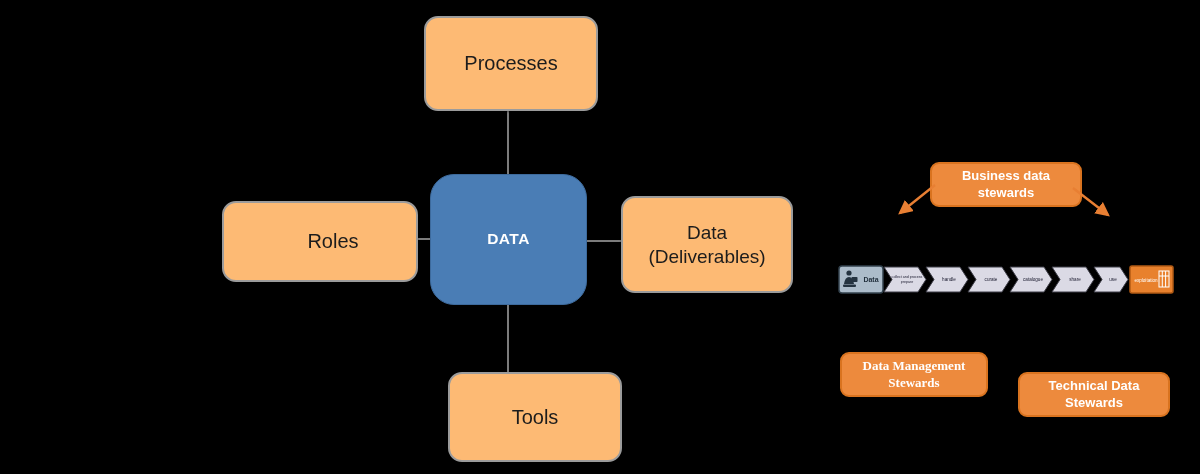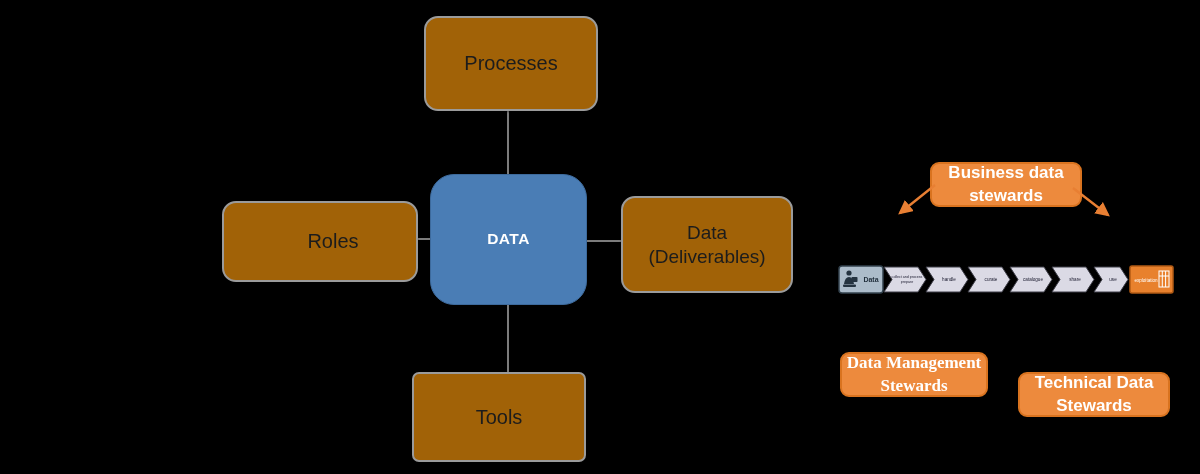--- a/index.html
+++ b/index.html
@@ -4,21 +4,21 @@
 <style>
   html,body{margin:0;padding:0;}
   body{
     width:1200px;height:474px;position:relative;overflow:hidden;
     background:#000000;
     font-family:"Liberation Sans","DejaVu Sans",sans-serif;
   }
   .abs{position:absolute;}
   
   .node{
-    background:#a16207;
+    background:#fdba74;
     border:2px solid #9b9b9b;
     border-radius:14px;
     box-shadow:0 1px 2px rgba(0,0,0,.45);
     display:flex;flex-direction:column;align-items:center;justify-content:center;
     color:#1c1c1c;font-size:20px;text-align:center;line-height:1.25;
   }
   .node .l2{}
   .center-node{
     background:#4a7db5;
     border:1px solid #3d6a9c;
@@ -28,21 +28,21 @@
     text-align:center;line-height:1.85;
   }
   .conn{background:#7c7c7c;}
   
   .steward{
     background:#ed8a3d;
     border:2px solid #d9731f;
     border-radius:9px;
     box-shadow:0 1px 2px rgba(0,0,0,.5);
     display:flex;flex-direction:column;align-items:center;justify-content:center;
-    color:#ffffff;font-weight:bold;font-size:17px;line-height:1.3;text-align:center;
+    color:#ffffff;font-weight:bold;font-size:13px;line-height:1.3;text-align:center;
   }
 </style>
 </head>
 <body>
 
 <div class="abs conn" style="left:507px;top:107px;width:2px;height:67px;"></div>
 <div class="abs conn" style="left:507px;top:303px;width:2px;height:69px;"></div>
 <div class="abs conn" style="left:388px;top:238px;width:42px;height:2px;"></div>
 <div class="abs conn" style="left:585px;top:240px;width:36px;height:2px;"></div>
 
@@ -56,21 +56,21 @@
 
 <div class="abs center-node" style="left:430px;top:174px;width:155px;height:129px;">
   <span>DATA</span>
 </div>
 
 <div class="abs node" style="left:621px;top:196px;width:168px;height:93px;font-size:19px;">
   <span>Data</span>
   <span class="l2">(Deliverables)</span>
 </div>
 
-<div class="abs node" style="left:412px;top:372px;width:170px;height:86px;border-radius:7px;">
+<div class="abs node" style="left:448px;top:372px;width:170px;height:86px;">
   <span>Tools</span>
 </div>
 
 <div class="abs steward" style="left:930px;top:162px;width:148px;height:41px;">
   <span>Business data</span>
   <span>stewards</span>
 </div>
 
 <svg class="abs" style="left:880px;top:175px;" width="250" height="50" viewBox="0 0 250 50">
   <defs>

